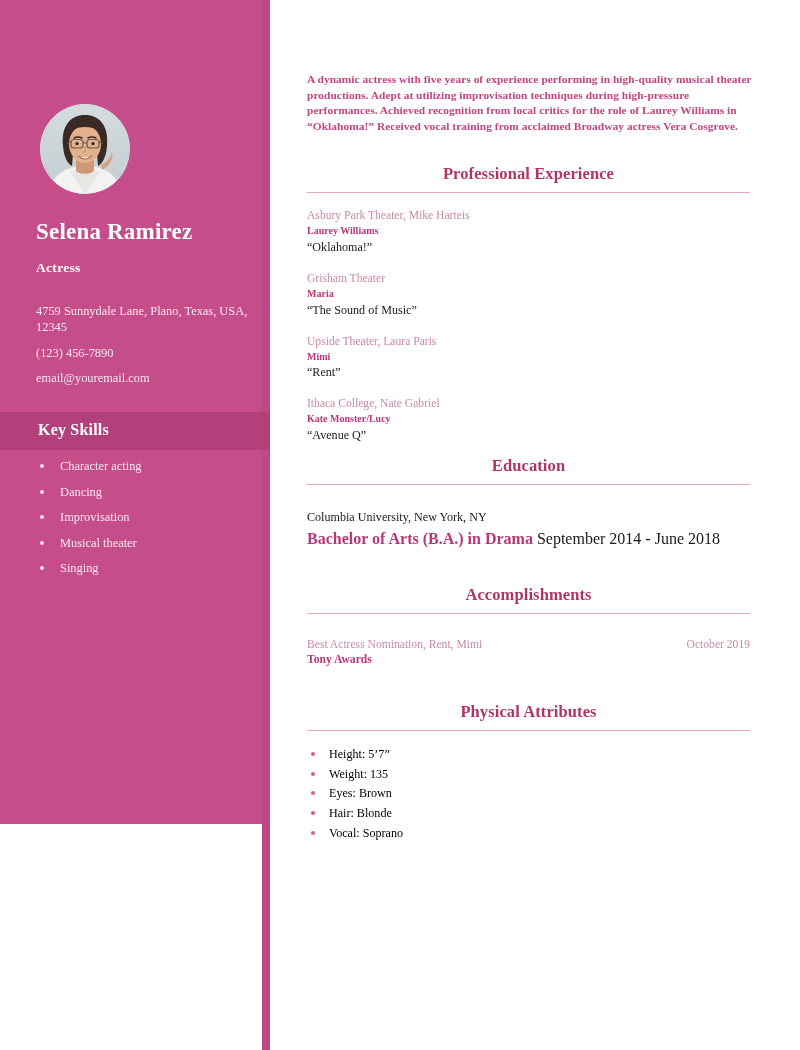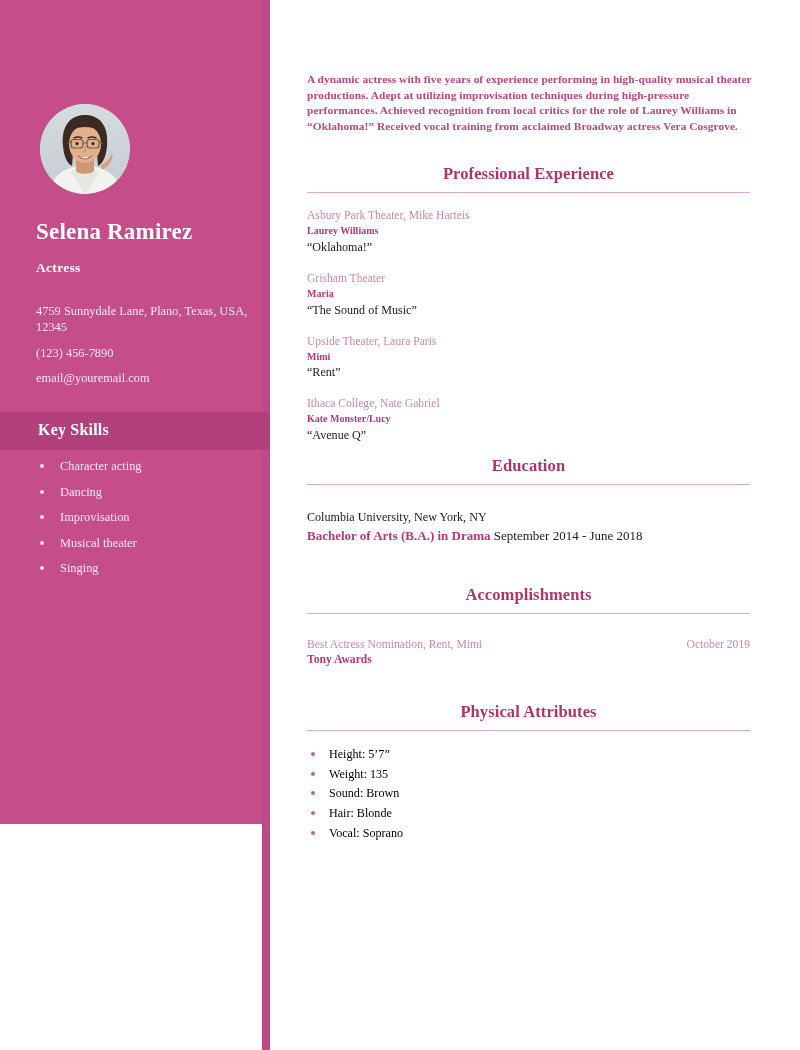--- a/index.html
+++ b/index.html
@@ -90,21 +90,21 @@
   }
   .exp-role {
     color:#b8377a; font-size:10px; font-weight:bold; line-height:1.38;
   }
   .exp-prod {
     color:#1a1a1a; font-size:12.1px; line-height:1.5;
   }
 
   
   .edu-school { color:#1a1a1a; font-size:12.1px; line-height:1.45; }
-  .edu-line { font-size:13px; line-height:1.45; }
+  .edu-line { font-size:16px; line-height:1.45; }
   .edu-degree { color:#b8377a; font-weight:bold; }
   .edu-dates { color:#1a1a1a; }
 
   
   .acc-top { display:flex; justify-content:space-between; align-items:baseline; }
   .acc-title { color:#c98aab; font-size:11.6px; line-height:1.3; }
   .acc-date  { color:#c98aab; font-size:11.6px; line-height:1.3; }
   .acc-org   { color:#b8377a; font-size:11.6px; font-weight:bold; line-height:1.45; }
 
   
@@ -247,19 +247,19 @@
       <div class="acc-org">Tony Awards</div>
     </div>
   </section>
 
   <section class="section" style="top:703px;">
     <div class="section-head">Physical Attributes</div>
     <div class="section-rule"></div>
     <div class="attr-list">
       <div class="attr-item">Height: 5’7”</div>
       <div class="attr-item">Weight: 135</div>
-      <div class="attr-item">Sound: Brown</div>
+      <div class="attr-item">Eyes: Brown</div>
       <div class="attr-item">Hair: Blonde</div>
       <div class="attr-item">Vocal: Soprano</div>
     </div>
   </section>
 
 </div>
 
 </body></html>

